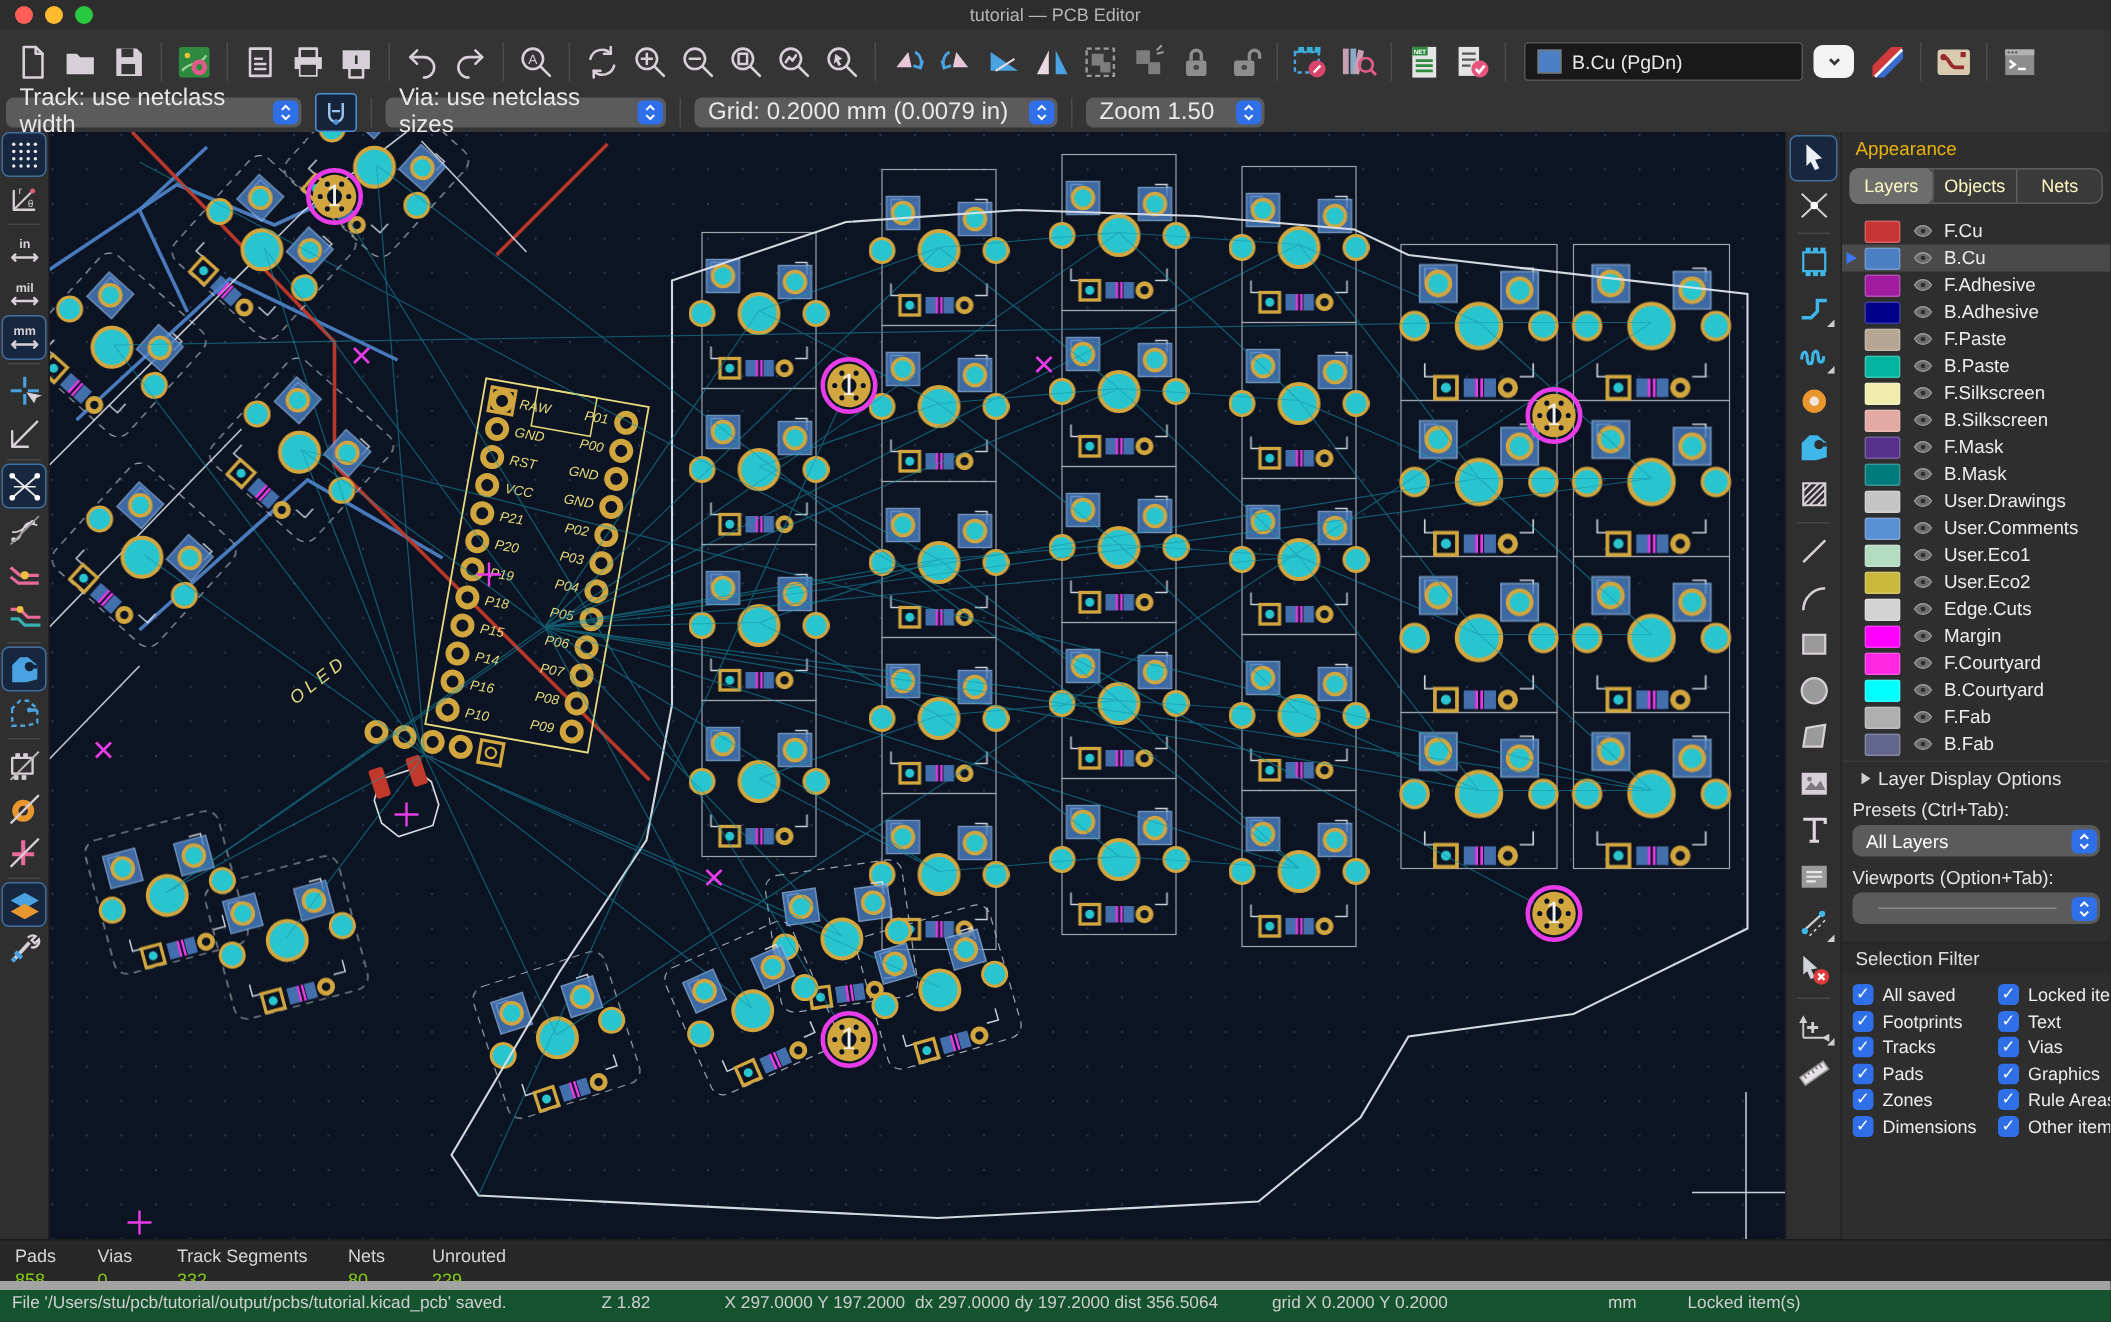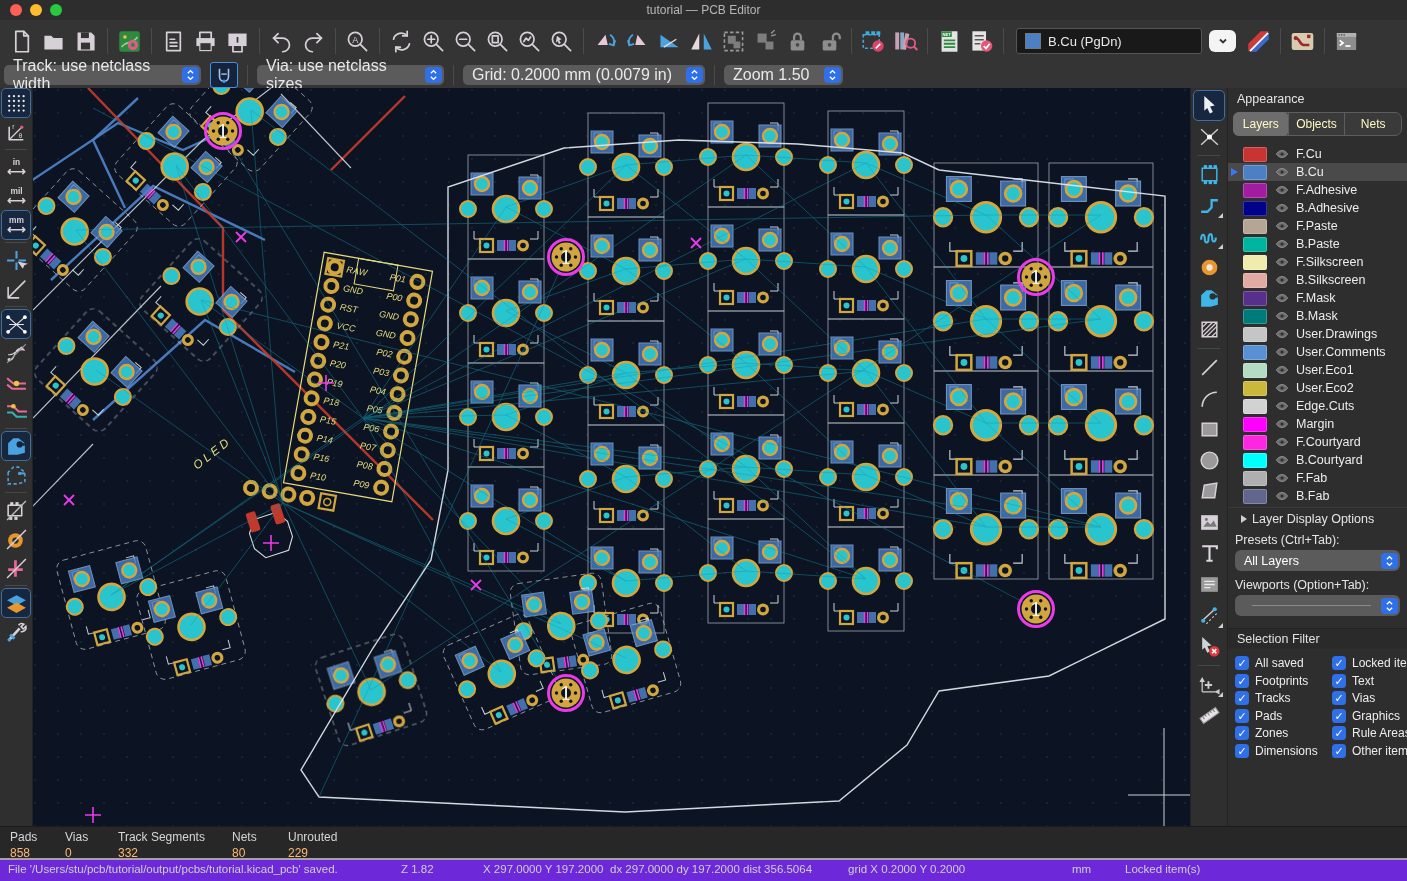--- a/index.html
+++ b/index.html
@@ -41,21 +41,21 @@
   .sbtn svg{width:23px;height:23px}
   .sbtn.on{background:#17273f;outline:1px solid #3f6ea0}
   .hsep{width:22px;height:1px;background:#474747;margin:2px 0;flex:0 0 auto}
   .canvaswrap{flex:1;position:relative;background:#0c1423;overflow:hidden}
   .canvaswrap svg{position:absolute;inset:0}
   .rtools{width:36px;background:#2f2f2f;border-left:1px solid #222;display:flex;flex-direction:column;
     align-items:center;padding-top:3px;gap:2px}
   .rtools .sbtn{width:30px;height:29px}
   
   .rpanel{width:179px;background:#2e2e2e;border-left:1px solid #222;display:flex;flex-direction:column;overflow:hidden}
-  .ap-header{height:21px;display:flex;align-items:center;padding:0 9px;color:#e5e5e5;font-size:12.5px;background:#2e2e2e}
+  .ap-header{height:21px;display:flex;align-items:center;padding:0 9px;color:#eab308;font-size:12.5px;background:#2e2e2e}
   .tabs{margin:3px 5px 5px 5px;border:1px solid #5d5d5d;border-radius:7px;display:flex;height:22px;background:#3a3a3a;flex:0 0 auto}
   .tab{flex:1;display:flex;align-items:center;justify-content:center;font-size:12px;color:#fef9c3;white-space:nowrap}
   .tab + .tab{border-left:1px solid #5d5d5d}
   .tab.active{background:#6d6d6d;border-radius:6px;margin:-1px;border-left:none}
   .layers{flex:0 0 auto;padding:4px 0 2px 0}
   .lrow{height:18px;display:flex;align-items:center;gap:7px;padding:0 4px 0 15px;font-size:12.5px;color:#ededed;position:relative}
   .lrow.sel{background:#4a4a4a}
   .lrow.sel::before{content:"";position:absolute;left:3px;top:5px;border-left:7px solid #3b76f6;
     border-top:4.5px solid transparent;border-bottom:4.5px solid transparent}
   .swatch{width:22px;height:13px;border-radius:2px;border:1px solid rgba(255,255,255,.22);flex:0 0 auto}
@@ -69,22 +69,22 @@
   .sf-header{height:20px;display:flex;align-items:center;padding:0 9px;color:#e0e0e0;font-size:12.5px;
     background:#2a2a2a;border-top:1px solid #222;margin-top:8px}
   .sf-grid{display:grid;grid-template-columns:97px 1fr;padding:7px 0 0 7px;row-gap:3.5px;overflow:hidden}
   .sf-item{display:flex;align-items:center;font-size:12px;color:#ededed;white-space:nowrap;overflow:hidden}
   .cb{width:14px;height:14px;background:#2f6fe8;border-radius:3.5px;color:#fff;font-size:11px;line-height:14px;
     text-align:center;margin-right:6px;flex:0 0 auto}
   
   .stats{position:absolute;left:0;right:0;bottom:21px;height:33px;background:#272727;border-top:1px solid #1b1b1b}
   .stat{position:absolute;top:0}
   .stat .sl{font-size:12px;color:#d6d6d6;display:block;margin-top:3px}
-  .stat .sv{font-size:12px;color:#fdba74;display:block;margin-top:2px}
-  .bbar{position:absolute;left:0;right:0;bottom:0;height:21px;background:#6d28d9;border-top:2px solid #a3a3a3;
+  .stat .sv{font-size:12px;color:#84cc16;display:block;margin-top:2px}
+  .bbar{position:absolute;left:0;right:0;bottom:0;height:21px;background:#14532d;border-top:6px solid #a3a3a3;
     font-size:11.5px;color:#cfcfcf}
   .bbar span{position:absolute;top:3px;white-space:nowrap}
 </style>
 </head>
 <body>
 
 <div class="titlebar">
   <div class="lights">
     <div class="light" style="background:#ff5f57"></div>
     <div class="light" style="background:#febc2e"></div>

